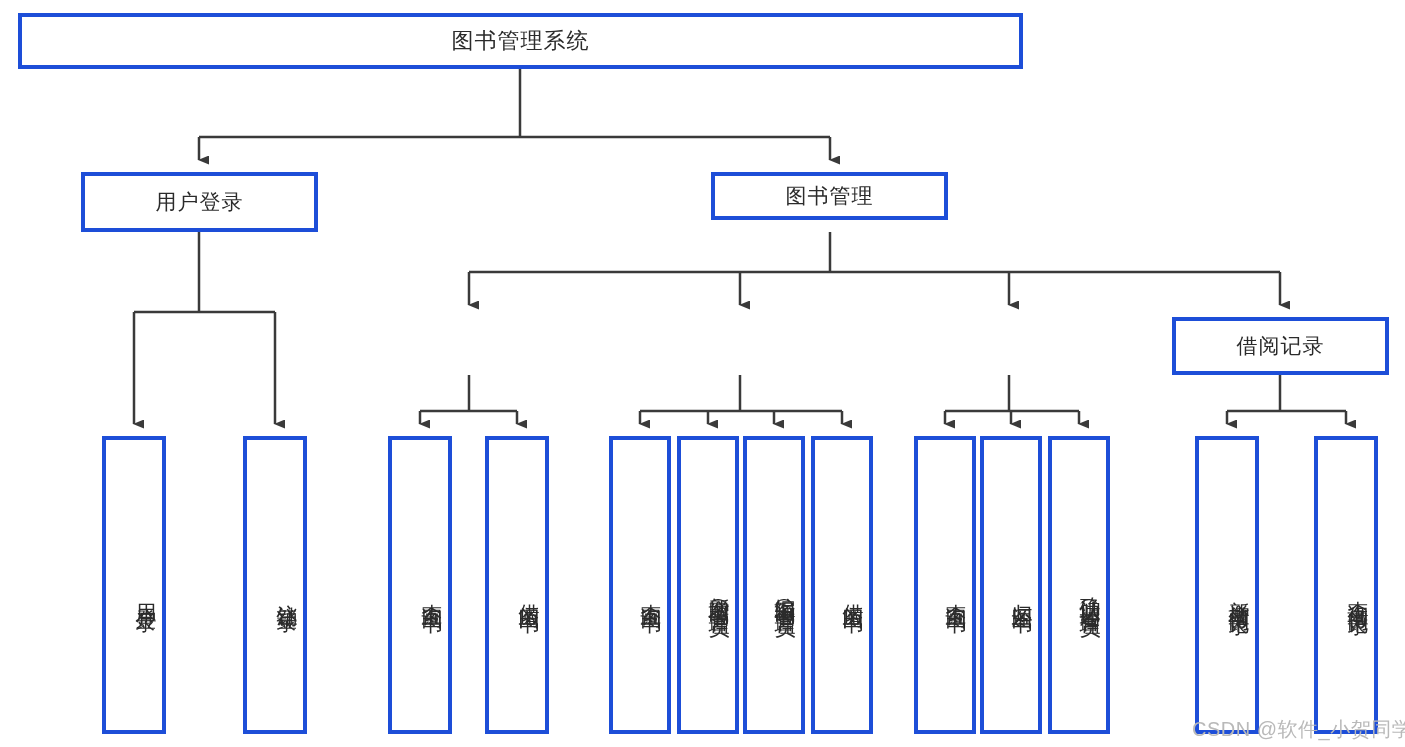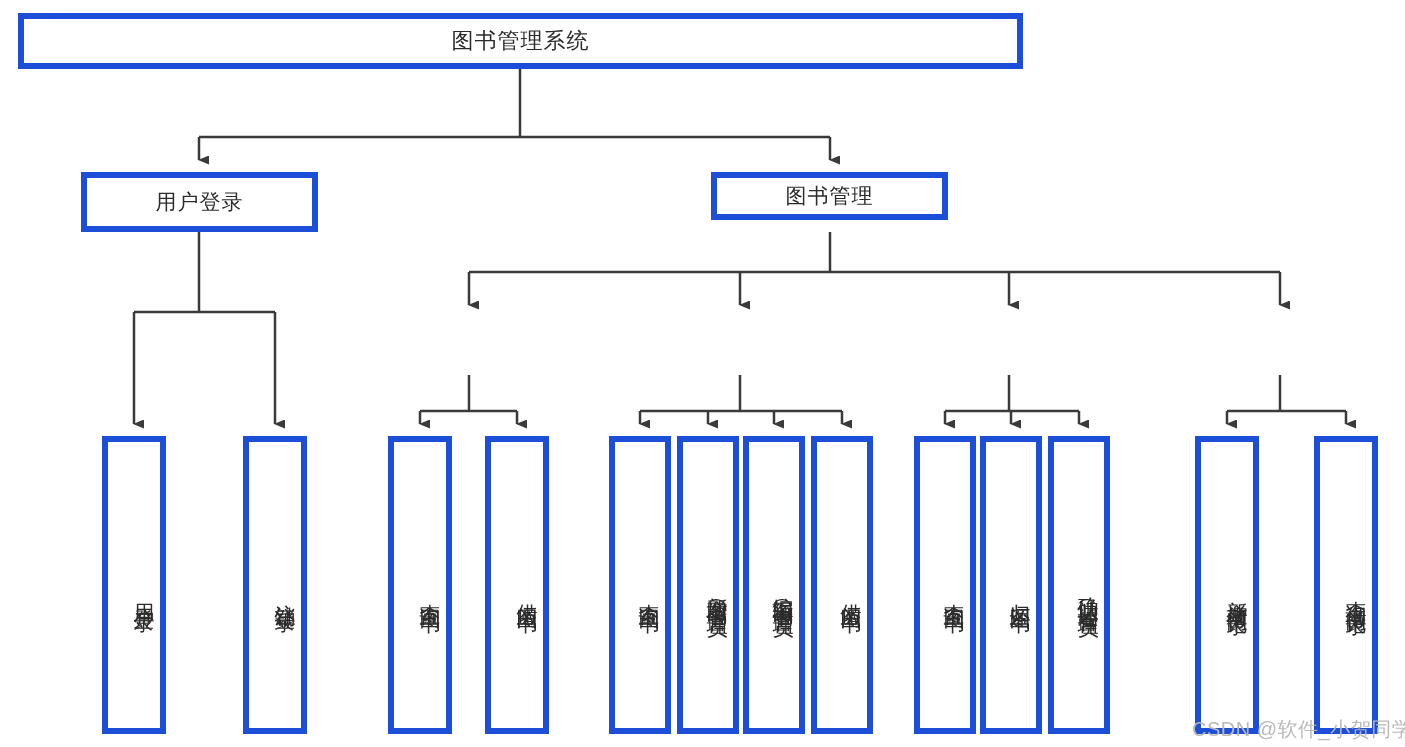--- a/index.html
+++ b/index.html
@@ -19,21 +19,21 @@
     position: absolute;
     left: 0;
     top: 0;
     width: 1405px;
     height: 747px;
     pointer-events: none;
   }
   .node {
     position: absolute;
     box-sizing: border-box;
-    border: 6px solid #1d4ed8;
+    border: 4px solid #1d4ed8;
     background: #ffffff;
     display: flex;
     align-items: center;
     justify-content: center;
     color: #2b2b2b;
     text-align: center;
   }
   .node.horiz {
     font-size: 21px;
     letter-spacing: 1px;
@@ -137,20 +137,23 @@
     <span>图书管理系统</span>
   </div>
 
   <div class="node horiz" id="node-l2-0" style="left: 81px; top: 172px; width: 237px; height: 60px;">
     <span>用户登录</span>
   </div>
   <div class="node horiz" id="node-l2-1" style="left: 711px; top: 172px; width: 237px; height: 48px;">
     <span>图书管理</span>
   </div>
 
+  <div class="node horiz" id="node-l3-3" style="left: 1172px; top: 317px; width: 217px; height: 58px;">
+    <span>借阅记录</span>
+  </div>
 
   <div class="node vert" id="node-leaf-0" style="left: 102px; top: 436px; width: 64px; height: 298px;">
     <span class="vtext">用户登录</span>
   </div>
   <div class="node vert" id="node-leaf-1" style="left: 243px; top: 436px; width: 64px; height: 298px;">
     <span class="vtext">注销登录</span>
   </div>
   <div class="node vert" id="node-leaf-2" style="left: 388px; top: 436px; width: 64px; height: 298px;">
     <span class="vtext">查询图书</span>
   </div>

